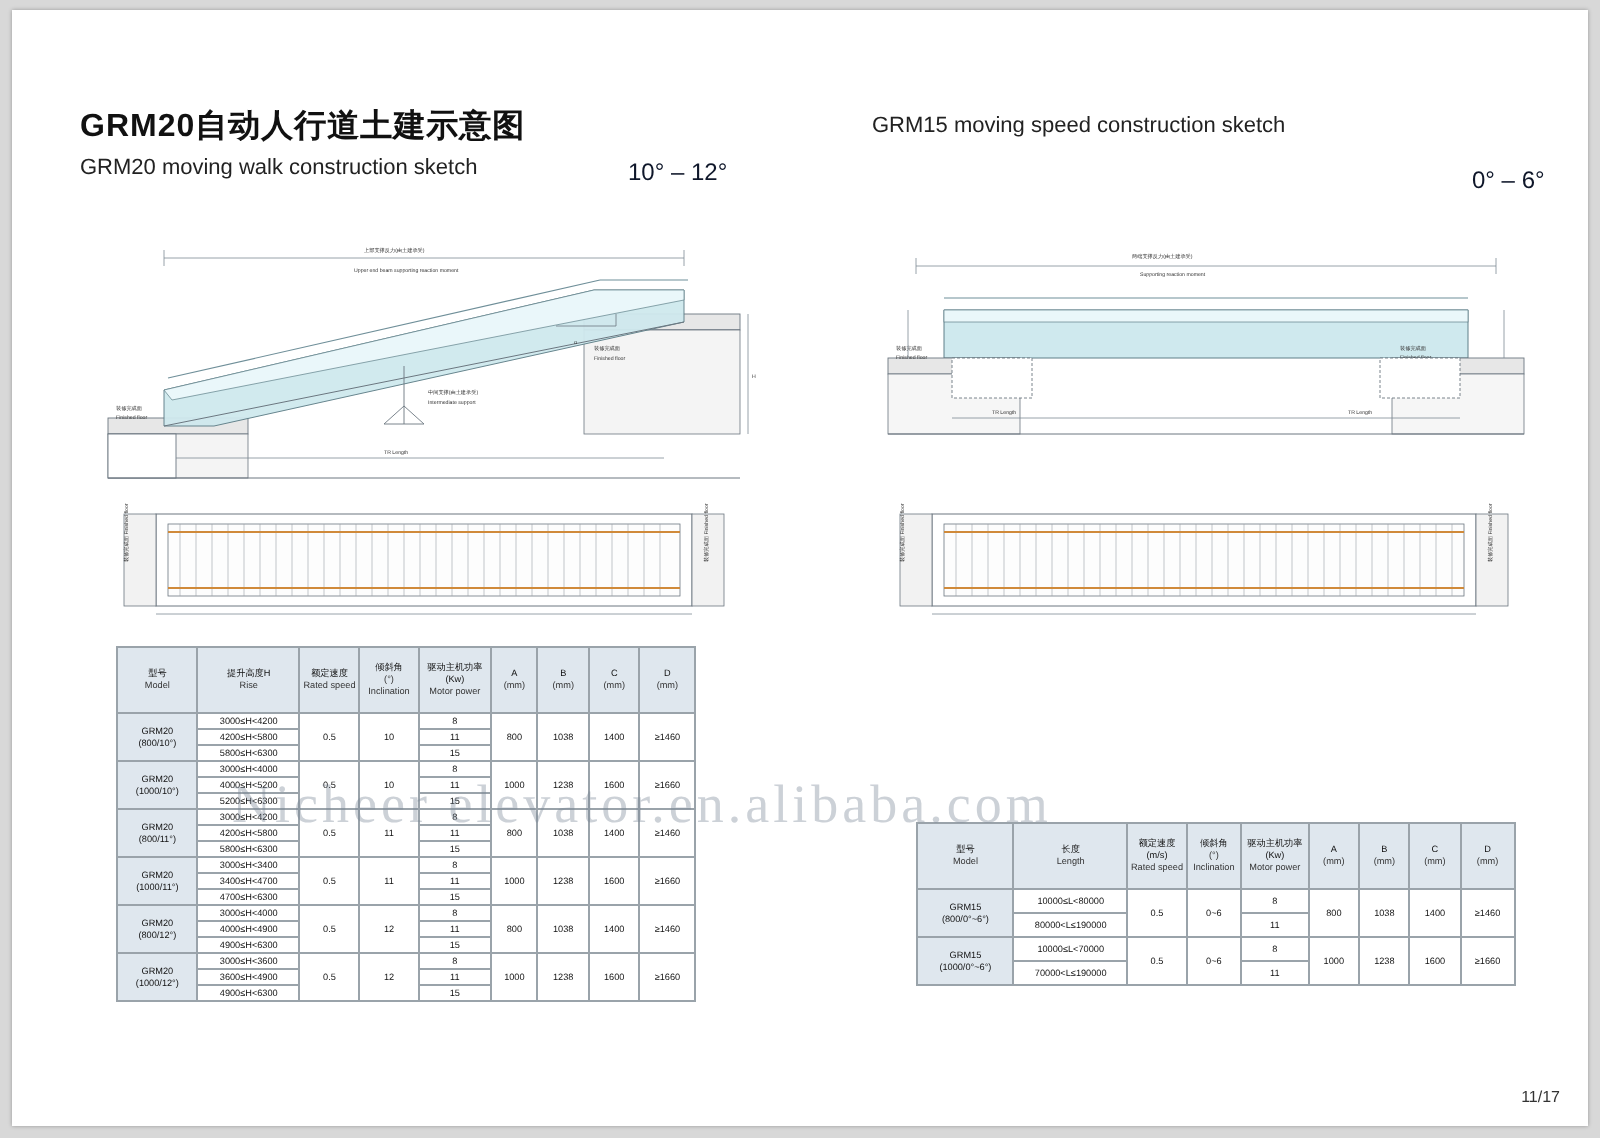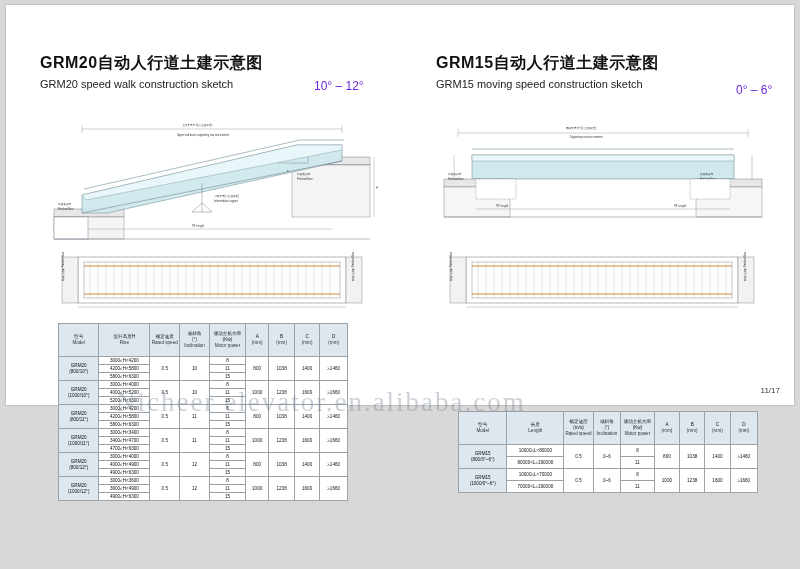--- a/index.html
+++ b/index.html
@@ -3,29 +3,29 @@
 <meta charset="utf-8">
 <style>
   html,body{margin:0;padding:0;}
   body{
     width:800px;height:569px;
     background:#d8d8d8;
     font-family:"Liberation Sans", sans-serif;
     overflow:hidden;
   }
   .page{
-    position:absolute;left:6px;top:5px;width:788px;height:400px;
+    position:absolute;left:6px;top:5px;width:788px;height:558px;
     background:#fff;
     box-shadow:0 0 2px rgba(0,0,0,.3);
   }
   
   .hd{position:absolute;}
   .hd .cn{font-size:16px;font-weight:bold;color:#111;letter-spacing:.5px;white-space:nowrap;}
   .hd .en{font-size:11px;color:#222;margin-top:4px;white-space:nowrap;}
-  .angle{position:absolute;font-size:12px;color:#6d28d9;white-space:nowrap;}
+  .angle{position:absolute;font-size:12px;color:#0f172a;white-space:nowrap;}
 
   
   .draw{position:absolute;background:#fff;}
   .draw svg{display:block;}
 
   
   table.spec{
     position:absolute;
     border-collapse:collapse;
     font-size:4.6px;
@@ -64,26 +64,25 @@
   .pageno{position:absolute;right:14px;bottom:10px;font-size:8px;color:#333;}
   .lbl{font-size:2.6px;fill:#333;font-family:"Liberation Sans",sans-serif;}
 </style>
 </head>
 <body>
 
 <div class="page">
 
   <div class="hd" style="left:34px;top:48px;">
     <div class="cn">GRM20自动人行道土建示意图</div>
-    <div class="en">GRM20 speed walk construction sketch</div>
+    <div class="en">GRM20 moving walk construction sketch</div>
   </div>
   <div class="angle" style="left:308px;top:74px;">10° – 12°</div>
 
   <div class="hd" style="left:430px;top:48px;">
-    <div class="cn">GRM15自动人行道土建示意图</div>
     <div class="en">GRM15 moving speed construction sketch</div>
   </div>
   <div class="angle" style="left:730px;top:78px;">0° – 6°</div>
 
   <div class="draw" style="left:36px;top:112px;width:340px;height:125px;">
     <svg width="340" height="125" viewBox="0 0 340 125">
 
       <rect x="0.5" y="0.5" width="339" height="124" fill="#ffffff" stroke="none"></rect>
 
       <line x1="40" y1="12" x2="300" y2="12" stroke="#7d8a95" stroke-width="0.4"></line>

